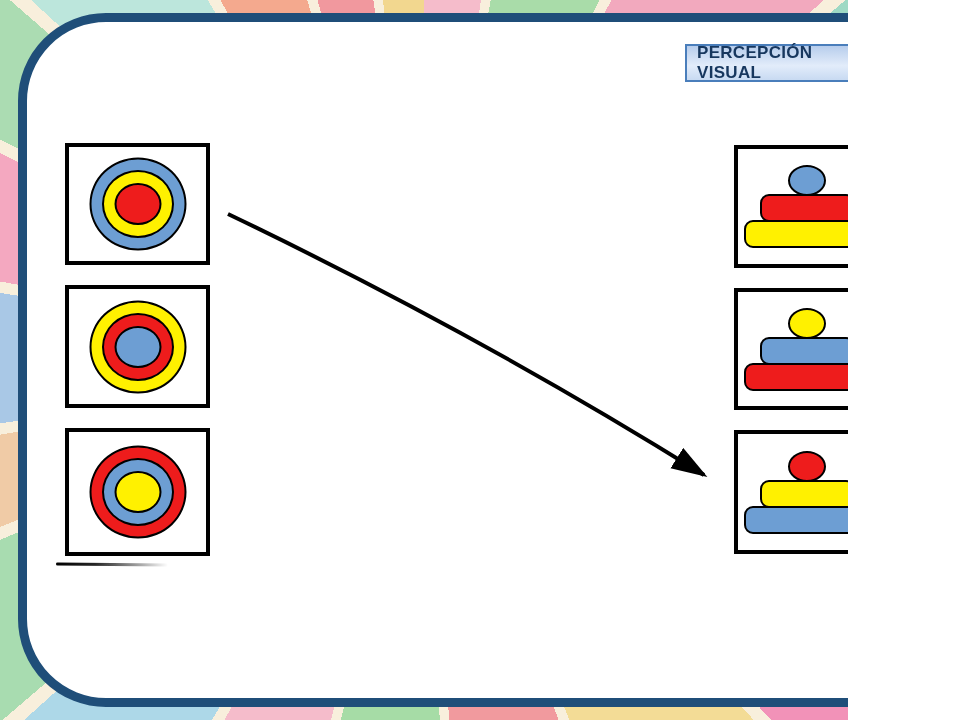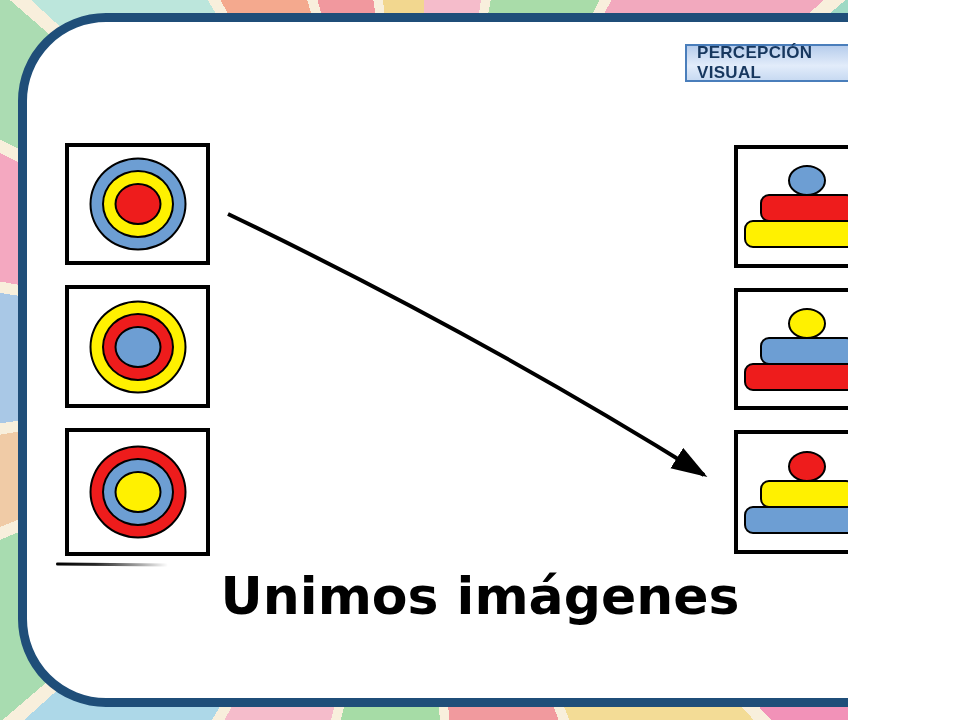--- a/index.html
+++ b/index.html
@@ -161,15 +161,14 @@
 
   <svg class="arrow-layer" viewBox="0 0 960 720" xmlns="http://www.w3.org/2000/svg">
     <defs>
       <marker id="ah" markerWidth="10" markerHeight="8" refX="8" refY="3" orient="auto" markerUnits="strokeWidth">
         <path d="M0,0 L9,3 L0,6 Z" fill="#000"></path>
       </marker>
     </defs>
     <path d="M228 214 Q 478 334 704 475" stroke="#000" stroke-width="4" fill="none" marker-end="url(#ah)"></path>
   </svg>
 
-  <div class="title">Unimos imágenes</div>
 
 </div>
 
 </body></html>

